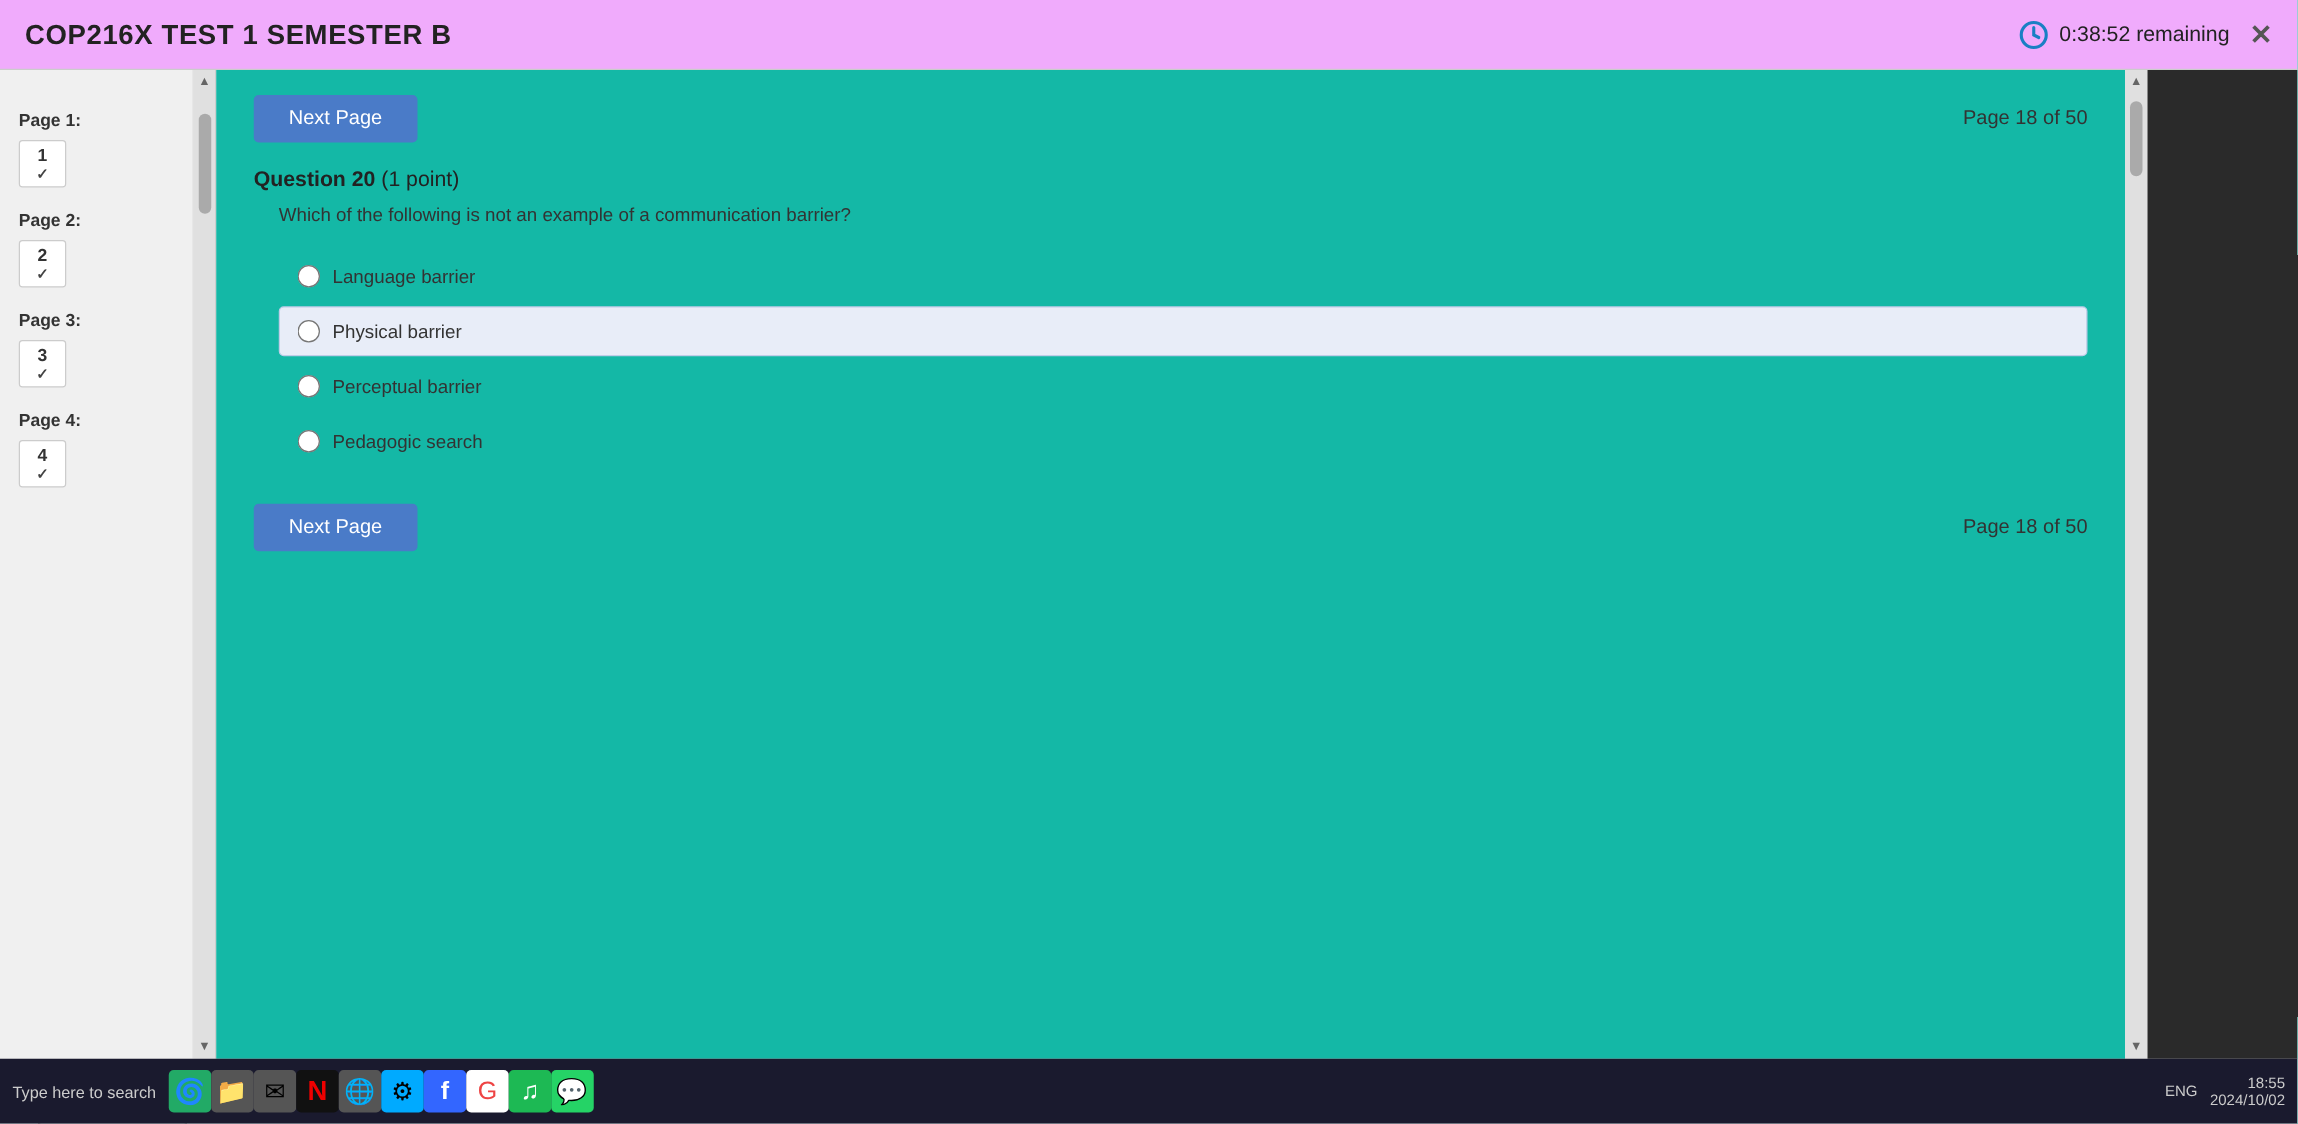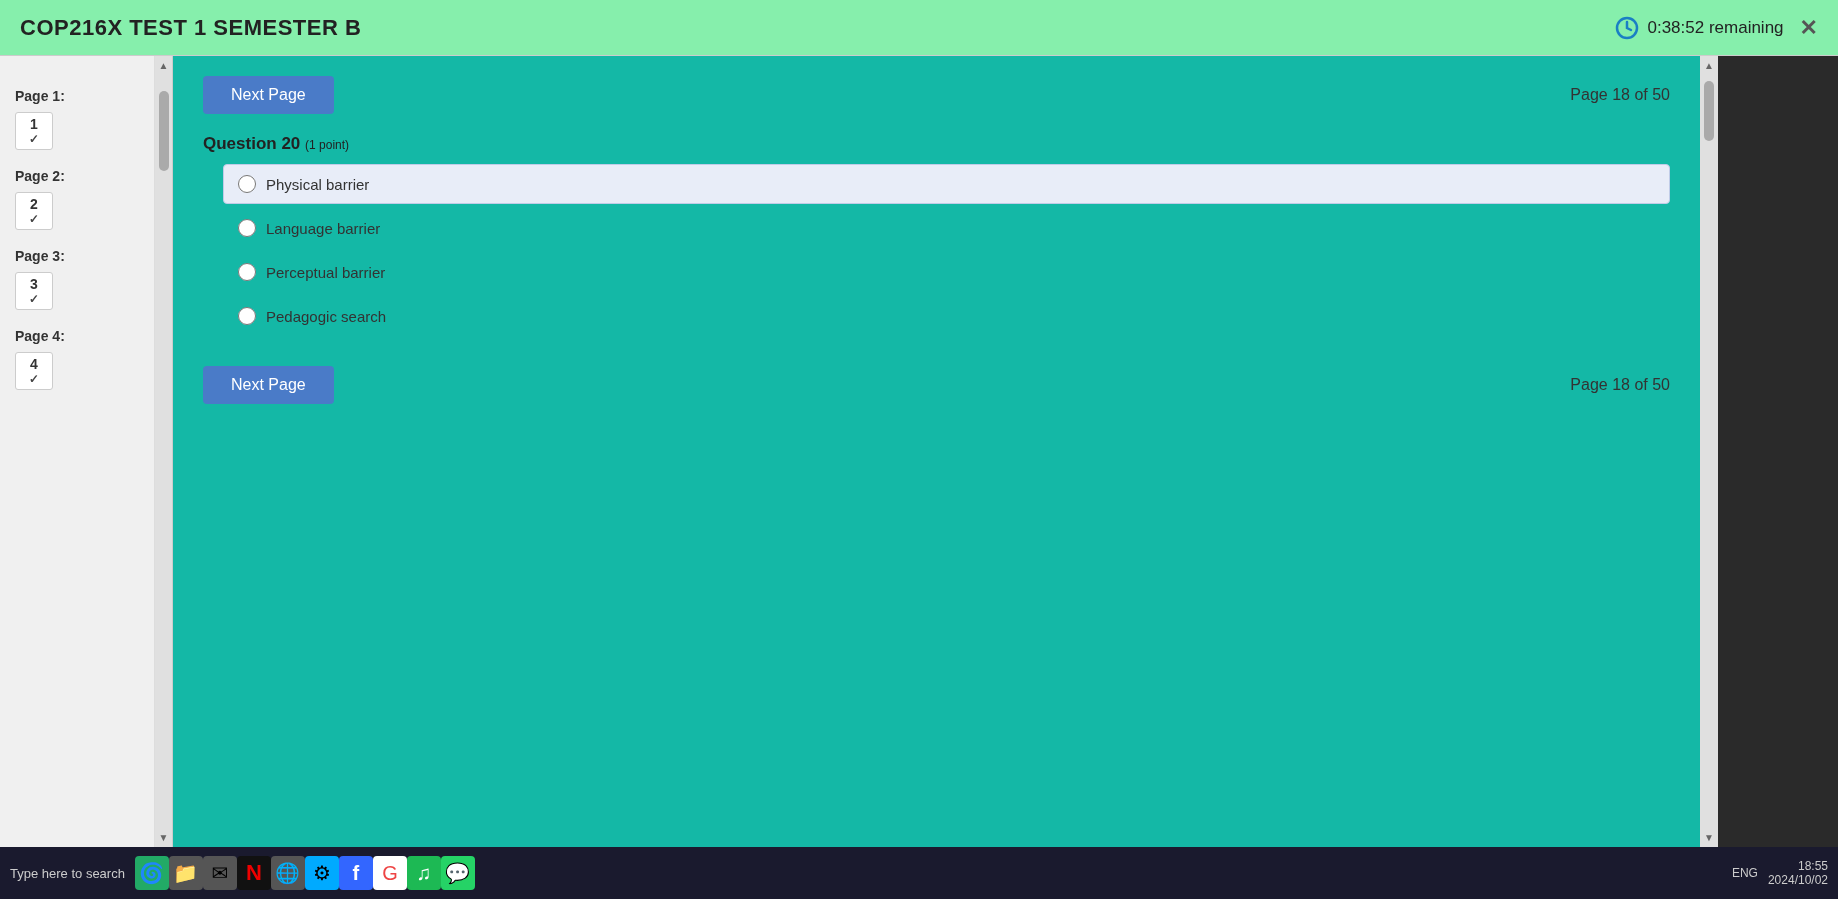--- a/index.html
+++ b/index.html
@@ -7,21 +7,21 @@
       font-family: Arial, sans-serif;
       background: #f0f0f0;
       width: 1838px;
       height: 899px;
       overflow: hidden;
       position: relative;
     }
 
     
     .top-bar {
-      background: #86efac;
+      background: #f0abfc;
       border-bottom: 1px solid #ccc;
       display: flex;
       align-items: center;
       justify-content: space-between;
       padding: 8px 20px;
       height: 56px;
     }
     .top-bar-title {
       font-size: 22px;
       font-weight: bold;
@@ -173,21 +173,21 @@
 
     
     .question-header {
       font-size: 17px;
       font-weight: bold;
       color: #222;
       margin-bottom: 10px;
     }
     .question-header span.points {
       font-weight: normal;
-      font-size: 12px;
+      font-size: 17px;
     }
     .question-text {
       font-size: 15px;
       color: #333;
       margin-bottom: 20px;
       margin-left: 20px;
     }
 
     
     .options-list {
@@ -367,29 +367,30 @@
     <div class="top-nav-row">
       <button class="next-page-btn">Next Page</button>
       <span class="page-indicator">Page 18 of 50</span>
     </div>
 
     <div class="question-header">
       <span>Question 20</span>
       <span class="points">(1 point)</span>
     </div>
 
+    <p class="question-text">Which of the following is not an example of a communication barrier?</p>
 
     <ul class="options-list">
+      <li class="option-item">
+        <input type="radio" name="q18" id="opt2" style="">
+        <label for="opt2">Language barrier</label>
+      </li>
       <li class="option-item highlighted">
         <input type="radio" name="q18" id="opt1" style="">
         <label for="opt1">Physical barrier</label>
-      </li>
-      <li class="option-item">
-        <input type="radio" name="q18" id="opt2" style="">
-        <label for="opt2">Language barrier</label>
       </li>
       <li class="option-item">
         <input type="radio" name="q18" id="opt3" style="">
         <label for="opt3">Perceptual barrier</label>
       </li>
       <li class="option-item">
         <input type="radio" name="q18" id="opt4" style="">
         <label for="opt4">Pedagogic search</label>
       </li>
     </ul>

